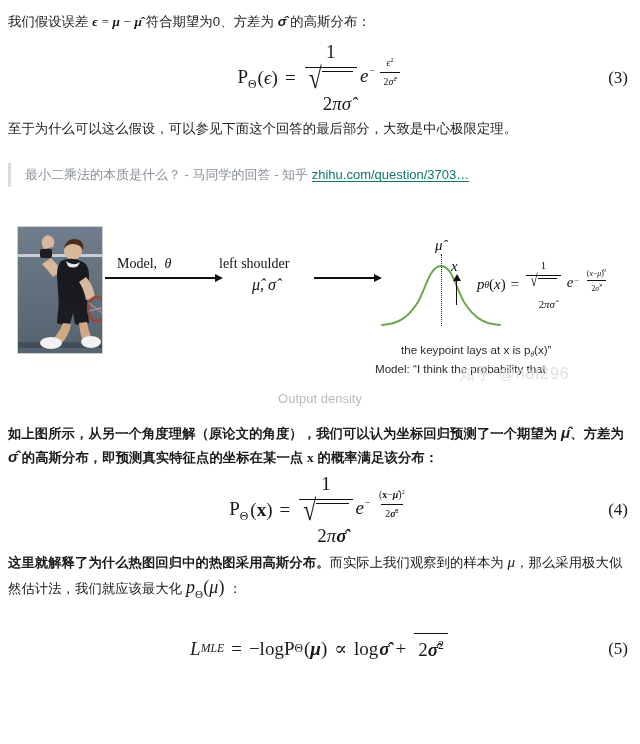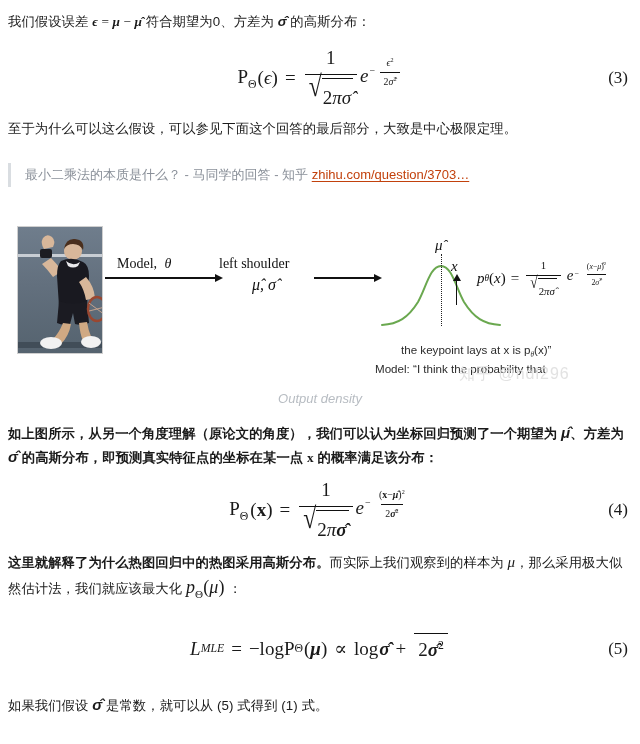--- a/index.html
+++ b/index.html
@@ -66,38 +66,38 @@
   .frac .den { padding: 1px 4px 0 4px; border-top: 1.2px solid #111; }
   .sup { font-size: 0.62em; vertical-align: super; }
   .sub { font-size: 0.62em; vertical-align: sub; }
   .sqrt {
     display: inline-flex;
     align-items: stretch;
   }
   .sqrt > .radical { font-size: 1.25em; line-height: 1; transform: scaleY(1.25) translateY(-1px); }
   .sqrt > .rad-body {
     border-top: 1.1px solid #111;
-    padding: 4px 2px 0 1px;
+    padding: 17px 2px 0 1px;
   }
   .expo {
     display: inline-flex;
     align-items: flex-start;
   }
   .expo .exp-content { font-size: 0.52em; position: relative; top: -0.55em; }
 
   
   .quote {
     margin: 8px 8px 0 8px;
     padding: 2px 0 2px 14px;
     border-left: 3px solid #d9dde1;
     color: #8a9099;
     font-size: 13px;
   }
   .quote a {
-    color: #c2410c;
+    color: #0f766e;
     text-underline-offset: 2px;
   }
 
   
   .figure {
     position: relative;
     width: 640px;
     height: 190px;
     margin: 0;
   }
@@ -324,21 +324,21 @@
 
     <div class="caption-model" style="left:375px; top:125px;">
       <div style="padding-left:26px;">
         <span>the keypoint lays at x is p</span><span class="sub mi">θ</span><span>(x)”</span>
       </div>
       <div>Model: “I think the probability that</div>
     </div>
 
     <div class="watermark" style="left:460px; top:363px;"></div>
 
-    <div class="output-density" style="top:172px;font-style:italic;">Output density</div>
+    <div class="output-density" style="top:172px;">Output density</div>
   </div>
 
   <div class="watermark" style="position:absolute; left:459px; top:362px;">知乎 @ndl296</div>
 
   <div style="height:14px"></div>
   <div class="para bold">
     <span>如上图所示，从另一个角度理解（原论文的角度），我们可以认为坐标回归预测了一个期望为 </span><span class="mi-b" style="font-size:15px">μ̂</span><span>、方差为 </span><span class="mi-b" style="font-size:15px">σ̂</span><span> 的高斯分布，即预测真实特征点的坐标在某一点 </span><span class="upr" style="font-weight:bold;font-family:'Liberation Serif',serif;">x</span><span> 的概率满足该分布：</span>
   </div>
 
   <div style="height:16px"></div>
@@ -391,17 +391,14 @@
         <span class="mi-b" style="margin-left:1px;">σ̂</span>
       <span class="mo" style="margin:0 6px;">+</span>
       <span class="frac">
         <span class="den"><span class="upr">2</span><span class="mi-b">σ̂</span><span class="sup">2</span></span>
       </span>
     </div>
     <div class="eqnum">(5)</div>
   </div>
 
   <div style="height:16px"></div>
-  <div class="para">
-    <span>如果我们假设 </span><span class="mi-b" style="font-size:15px">σ̂</span><span> 是常数，就可以从 (5) 式得到 (1) 式。</span>
-  </div>
 
 </div>
 
 </body></html>

